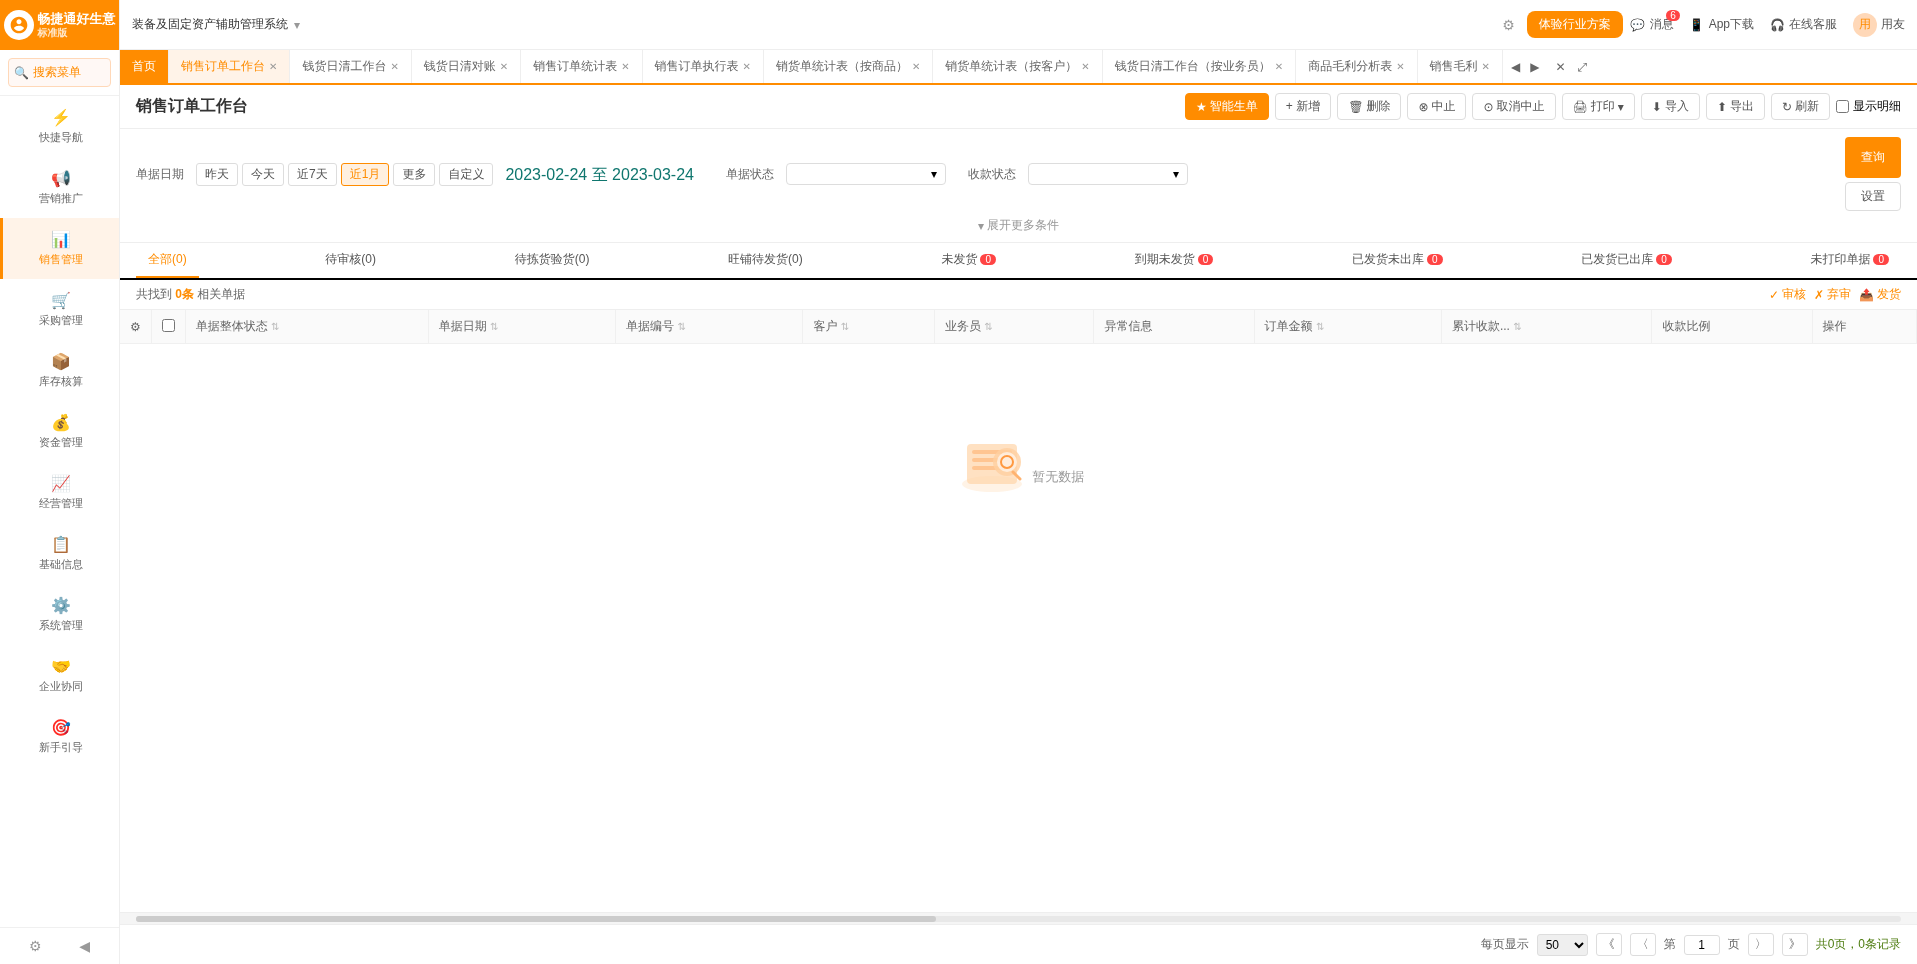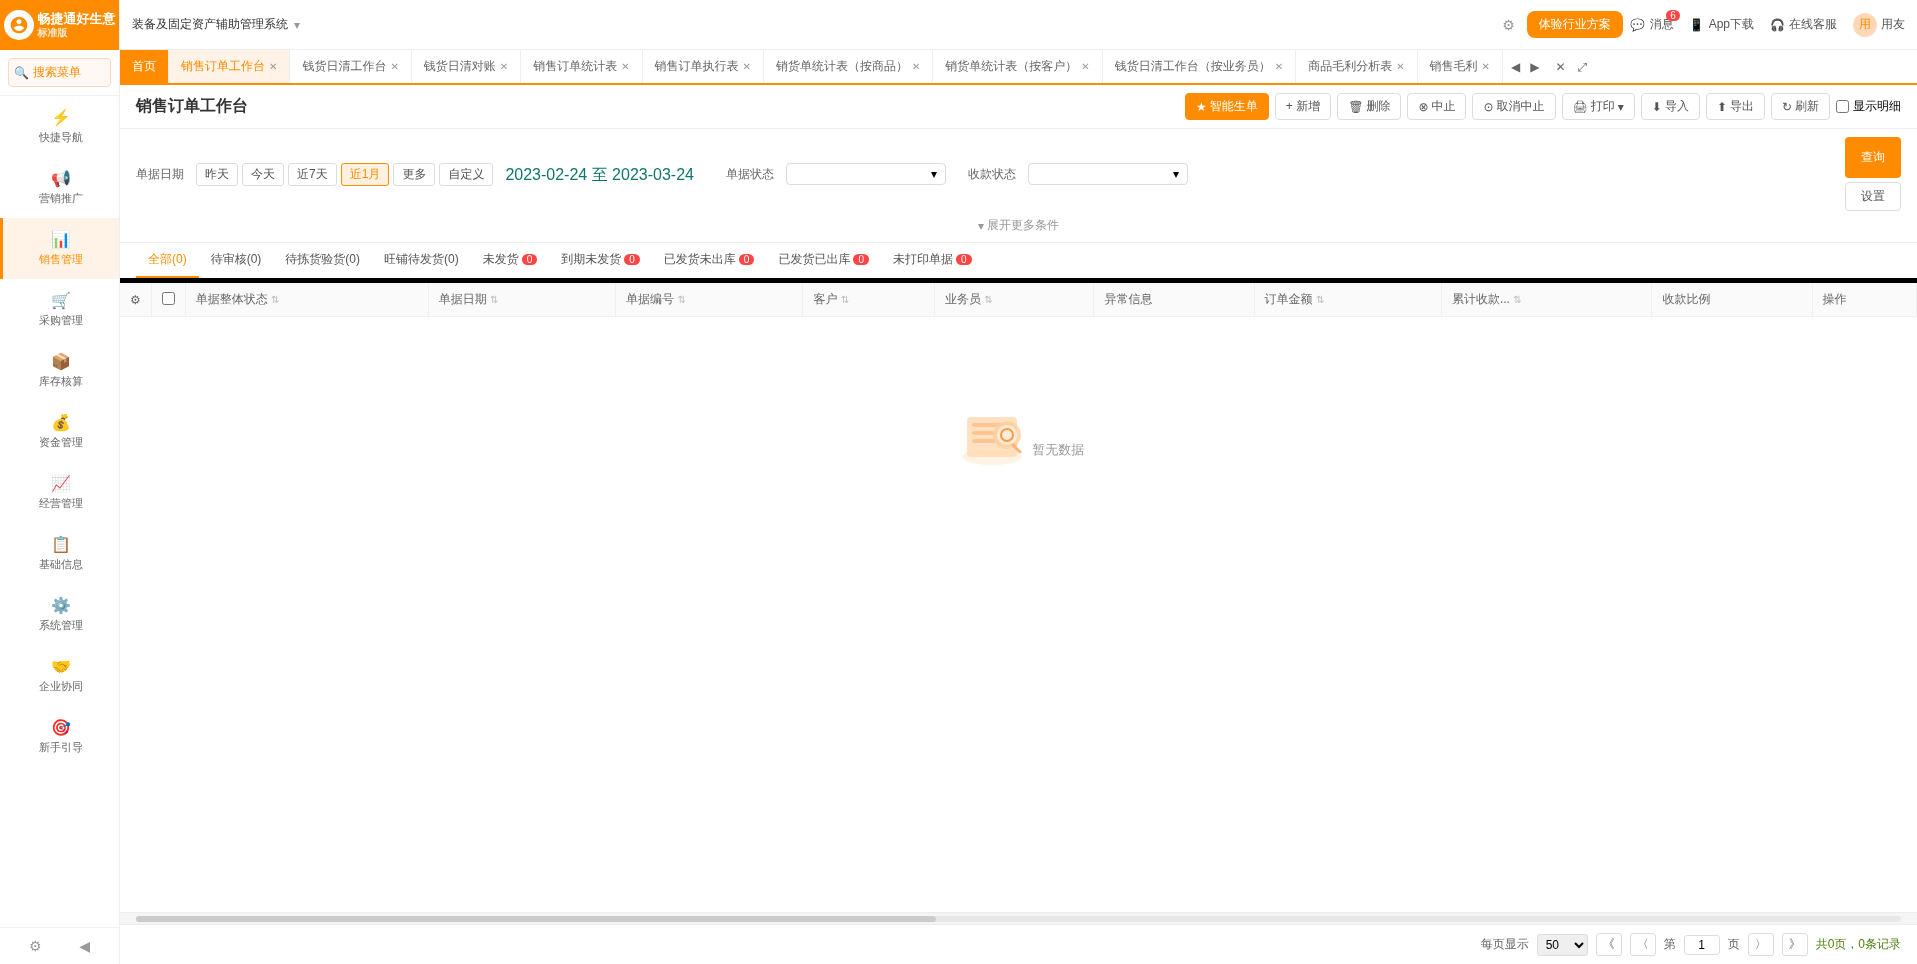--- a/index.html
+++ b/index.html
@@ -67,21 +67,21 @@
     .filter-date-btn { padding: 2px 8px; border: 1px solid #ddd; border-radius: 3px; cursor: pointer; color: #555; background: #fff; font-size: 12px; }
     .filter-date-btn.active { background: #fff0e0; border-color: #ff8c00; color: #ff8c00; }
     .filter-date-range { color: #0f766e; font-size: 16px; margin-top: 2px; }
     .filter-dropdown { display: flex; align-items: center; gap: 4px; border: 1px solid #ddd; border-radius: 4px; padding: 3px 8px; cursor: pointer; background: #fff; min-width: 120px; }
     .filter-dropdown .placeholder { color: #bbb; }
     .expand-btn { display: flex; align-items: center; gap: 3px; color: #999; cursor: pointer; font-size: 12px; }
     .filter-query-btn { background: #ff8c00; color: #fff; border: none; border-radius: 4px; padding: 12px 16px; cursor: pointer; font-size: 12px; }
     .filter-set-btn { background: #fff; color: #555; border: 1px solid #ddd; border-radius: 4px; padding: 5px 12px; cursor: pointer; font-size: 12px; }
 
     
-    .sub-tabs { background: #fff; padding: 0 16px; display: flex; gap: 0; border-bottom: 5px solid #000000; }
+    .sub-tabs { background: #fff; padding: 0 16px; display: flex; gap: 0; border-bottom: 2px solid #000000; justify-content: space-between; }
     .sub-tab { padding: 8px 12px; cursor: pointer; color: #555; font-size: 12px; border-bottom: 2px solid transparent; white-space: nowrap; }
     .sub-tab.active { color: #ff8c00; border-bottom: 2px solid #ff8c00; }
 
     
     .table-area { flex: 1; overflow: auto; background: #fff; margin: 0; }
     .table-toolbar { display: flex; align-items: center; justify-content: space-between; padding: 6px 16px; background: #fff; border-bottom: 1px solid #eee; }
     .table-toolbar-left { color: #666; font-size: 12px; }
     .table-toolbar-right { display: flex; gap: 8px; }
     .toolbar-right-btn { display: flex; align-items: center; gap: 3px; cursor: pointer; color: #555; font-size: 12px; }
     .toolbar-right-btn.orange { color: #ff8c00; }
@@ -382,20 +382,41 @@
         <span style="background:#ff4444;color:#fff;border-radius:8px;padding:0 5px;font-size:10px;">0</span>
       </div>
       <div class="sub-tab" style="display:flex;align-items:center;gap:3px">
         未打印单据
         <span style="background:#ff4444;color:#fff;border-radius:8px;padding:0 5px;font-size:10px;">0</span>
       </div>
     </div>
 
     <div class="table-area">
 
+      <div class="table-toolbar">
+        <div class="table-toolbar-left">
+          <span>共找到</span>
+          <span style="color:#ff8c00;font-weight:bold"> 0条 </span>
+          <span>相关单据</span>
+        </div>
+        <div class="table-toolbar-right">
+          <div class="toolbar-right-btn orange">
+            <span>✓</span>
+            <span>审核</span>
+          </div>
+          <div class="toolbar-right-btn orange">
+            <span>✗</span>
+            <span>弃审</span>
+          </div>
+          <div class="toolbar-right-btn orange">
+            <span>📤</span>
+            <span>发货</span>
+          </div>
+        </div>
+      </div>
 
       <table>
         <thead>
           <tr>
             <th class="settings-col">⚙</th>
             <th class="checkbox-col">
               <input type="checkbox" style="">
             </th>
             <th class="sortable">
               单据整体状态 <span class="sort-icon">⇅</span>

